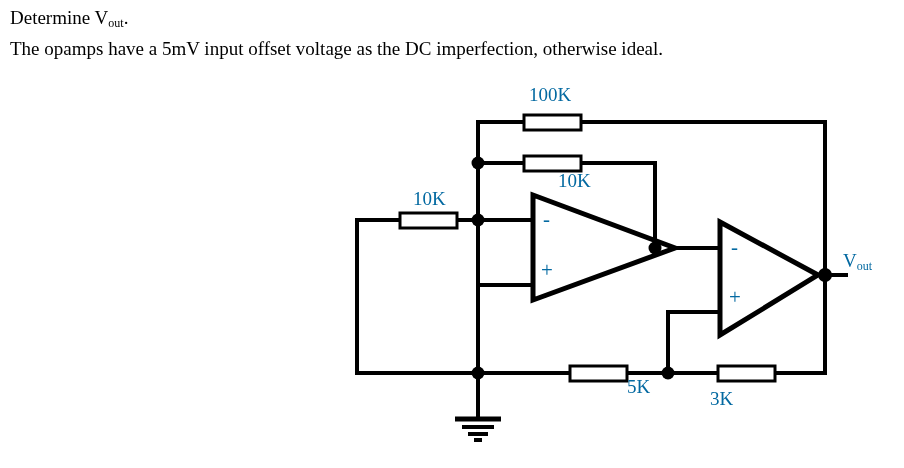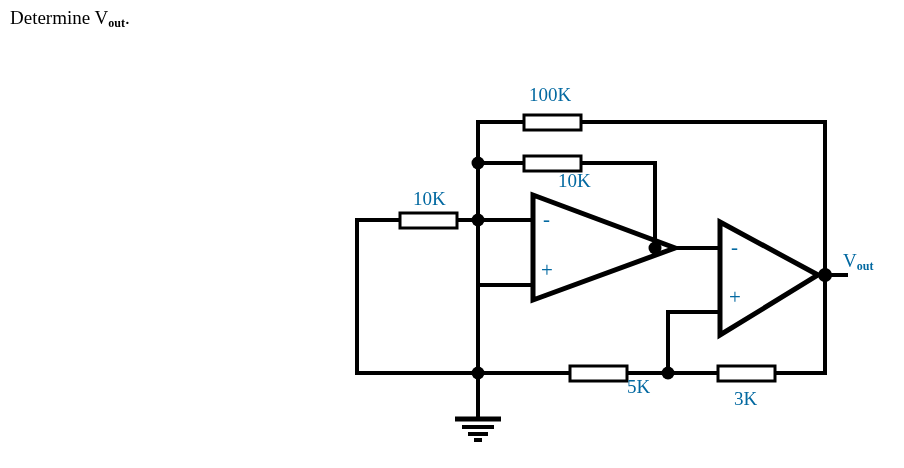--- a/index.html
+++ b/index.html
@@ -5,32 +5,33 @@
   html,body{margin:0;padding:0;}
   body{
     width:904px;height:468px;background:#ffffff;
     font-family:"Liberation Serif", serif;
     position:relative;overflow:hidden;
   }
   #problem-text{
     position:absolute;left:10px;top:5px;width:860px;
     font-size:19px;line-height:25px;color:#000;
   }
-  .sub{font-size:12px;vertical-align:-0.28em;font-weight:bold;letter-spacing:0px;}
+  .sub{font-size:12px;vertical-align:-0.28em;font-weight:normal;letter-spacing:0px;}
   #circuit{position:absolute;left:0;top:0;width:904px;height:468px;}
   .lbl{
     position:absolute;font-family:"Liberation Serif", serif;
     font-size:19px;color:#0369a1;white-space:nowrap;
   }
 </style>
 </head>
 <body>
 
 <div id="problem-text">
   <div><span>Determine V</span><span class="sub">out</span><span>.</span></div>
+  <div>The opamps have a 5mV input offset voltage as the DC imperfection, otherwise ideal.</div>
 </div>
 
 <svg id="circuit" viewBox="0 0 904 468" xmlns="http://www.w3.org/2000/svg">
 
   <g stroke="#000" stroke-width="4" fill="none" stroke-linecap="square">
 
     <path d="M478,122 L524,122"></path>
     <path d="M581,122 L825,122"></path>
     <path d="M825,122 L825,275"></path>
 
@@ -99,20 +100,20 @@
     <line x1="462" y1="427" x2="494" y2="427" stroke-width="4"></line>
     <line x1="468" y1="434" x2="488" y2="434" stroke-width="4"></line>
     <line x1="474" y1="440" x2="482" y2="440" stroke-width="4"></line>
   </g>
 </svg>
 
 <div class="lbl" style="left:529px;top:84px;">100K</div>
 <div class="lbl" style="left:558px;top:170px;">10K</div>
 <div class="lbl" style="left:413px;top:188px;">10K</div>
 <div class="lbl" style="left:586px;top:376px;margin-left:41px;">5K</div>
-<div class="lbl" style="left:734px;top:388px;">3K</div>
+<div class="lbl" style="left:710px;top:388px;">3K</div>
 
 <div class="lbl" style="left:543px;top:207px;font-size:21px;">-</div>
 <div class="lbl" style="left:541px;top:258px;font-size:21px;">+</div>
 <div class="lbl" style="left:731px;top:235px;font-size:21px;">-</div>
 <div class="lbl" style="left:729px;top:285px;font-size:21px;">+</div>
 
 <div class="lbl" style="left:843px;top:250px;"><span>V</span><span class="sub">out</span></div>
 
 </body></html>

